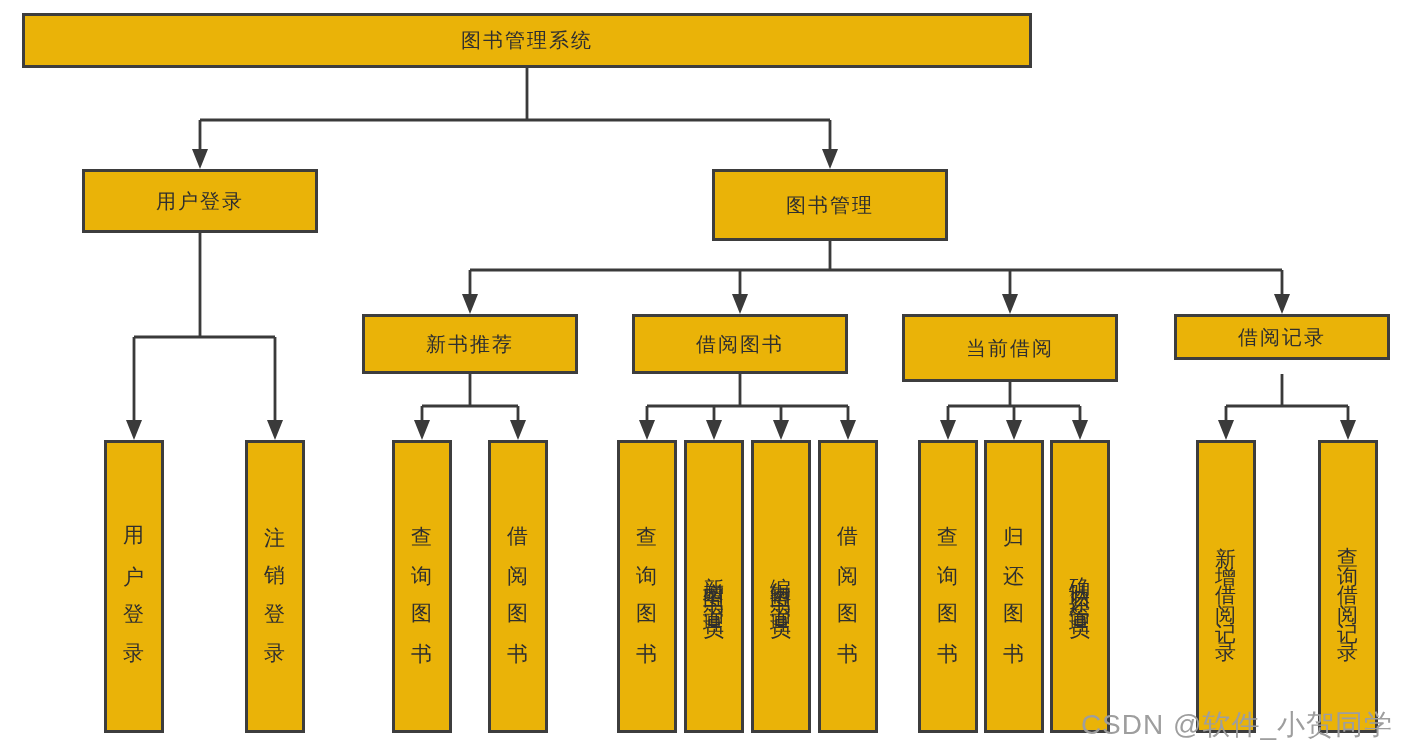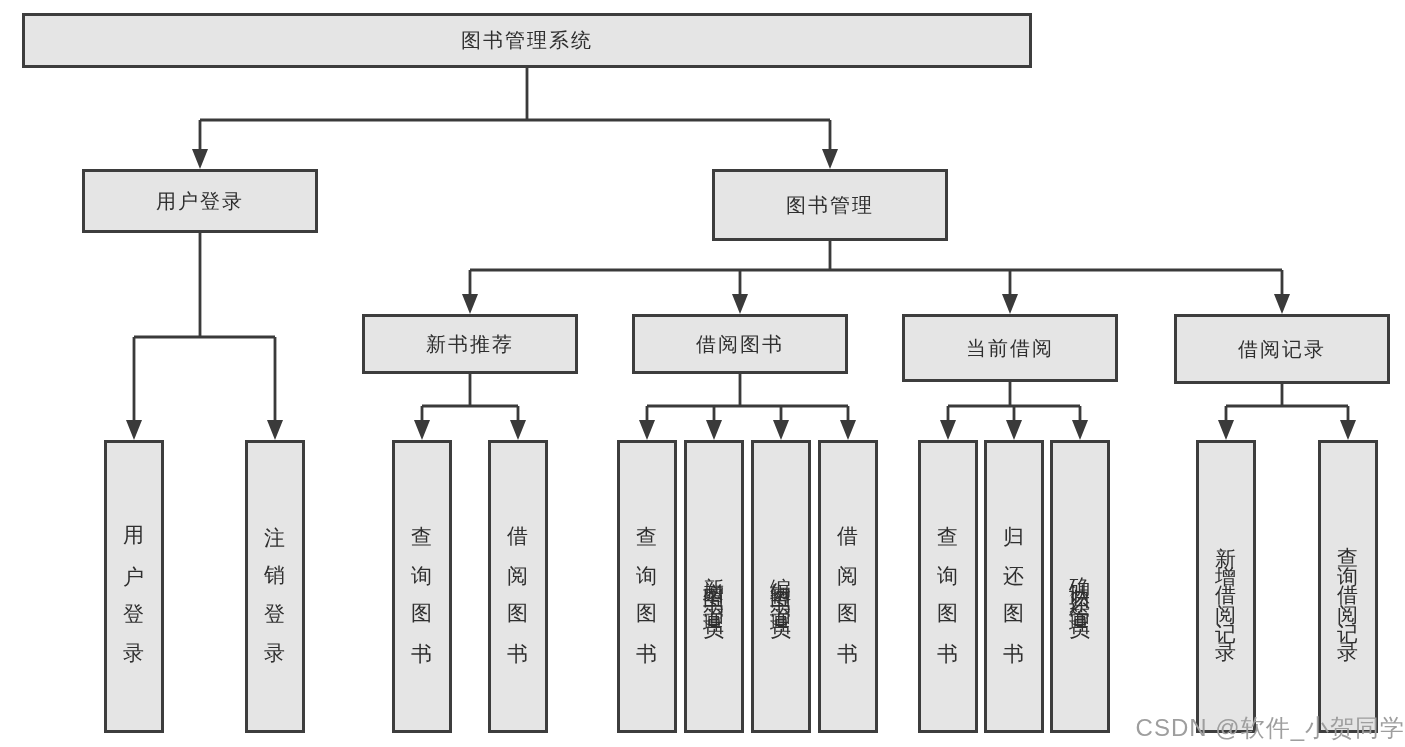--- a/index.html
+++ b/index.html
@@ -6,43 +6,43 @@
   #canvas{
     position:relative;
     width:1405px;height:747px;
     background:#ffffff;
     overflow:hidden;
     font-family:"Liberation Sans","DejaVu Sans",sans-serif;
   }
   #wires{position:absolute;left:0;top:0;}
   .node{
     position:absolute;
-    background:#e5e5e5;
+    background:#eab308;
     border:3px solid #3d3d3d;
     box-sizing:border-box;
     display:flex;
     align-items:center;
     justify-content:center;
     font-size:20px;
     color:#2f2f2f;
     z-index:1;
   }
   .node.h .lbl{letter-spacing:2px;white-space:nowrap;}
   .node.v .lbl{
     writing-mode:vertical-rl;
     text-orientation:mixed;
     line-height:1;
     font-size:21px;
     white-space:nowrap;
   }
   #watermark{
     position:absolute;
-    right:0;
+    right:12px;
     bottom:3px;
-    font-size:24px;
+    font-size:28px;
     letter-spacing:1px;
     z-index:2;
     white-space:nowrap;
     text-align:center;
   }
 </style>
 </head>
 <body>
 
 <div id="canvas" style="background: rgb(255, 255, 255);">
@@ -80,21 +80,21 @@
       </div>
       <div class="node h" style="left: 362px; top: 314px; width: 216px; height: 60px; border-color: rgb(61, 61, 61); color: rgb(47, 47, 47);">
         <span class="lbl">新书推荐</span>
       </div>
       <div class="node h" style="left: 632px; top: 314px; width: 216px; height: 60px; border-color: rgb(61, 61, 61); color: rgb(47, 47, 47);">
         <span class="lbl">借阅图书</span>
       </div>
       <div class="node h" style="left: 902px; top: 314px; width: 216px; height: 68px; border-color: rgb(61, 61, 61); color: rgb(47, 47, 47);">
         <span class="lbl">当前借阅</span>
       </div>
-      <div class="node h" style="left: 1174px; top: 314px; width: 216px; height: 70px; border-color: rgb(61, 61, 61); color: rgb(47, 47, 47);">
+      <div class="node h" style="left: 1174px; top: 314px; width: 216px; height: 46px; border-color: rgb(61, 61, 61); color: rgb(47, 47, 47);">
         <span class="lbl">借阅记录</span>
       </div>
       <div class="node v" style="left: 104px; top: 440px; width: 60px; height: 293px; border-color: rgb(61, 61, 61); color: rgb(47, 47, 47);">
         <span class="lbl" style="letter-spacing: 39px;">用户登录</span>
       </div>
       <div class="node v" style="left: 245px; top: 440px; width: 60px; height: 293px; border-color: rgb(61, 61, 61); color: rgb(47, 47, 47);">
         <span class="lbl" style="letter-spacing: 39px;">注销登录</span>
       </div>
       <div class="node v" style="left: 392px; top: 440px; width: 60px; height: 293px; border-color: rgb(61, 61, 61); color: rgb(47, 47, 47);">
         <span class="lbl" style="letter-spacing: 39px;">查询图书</span>

